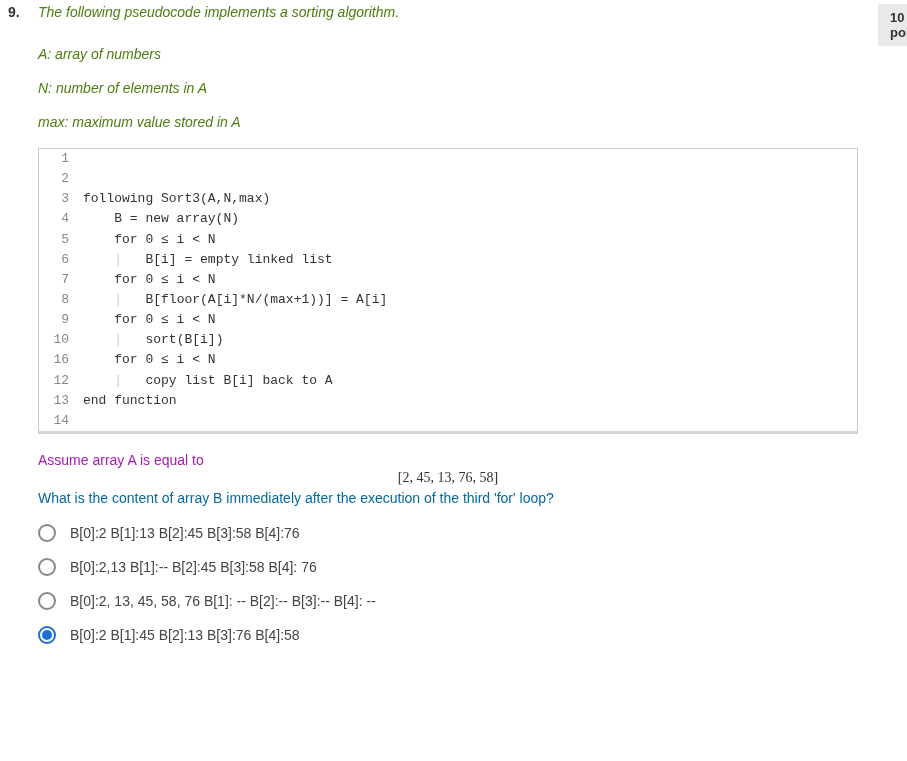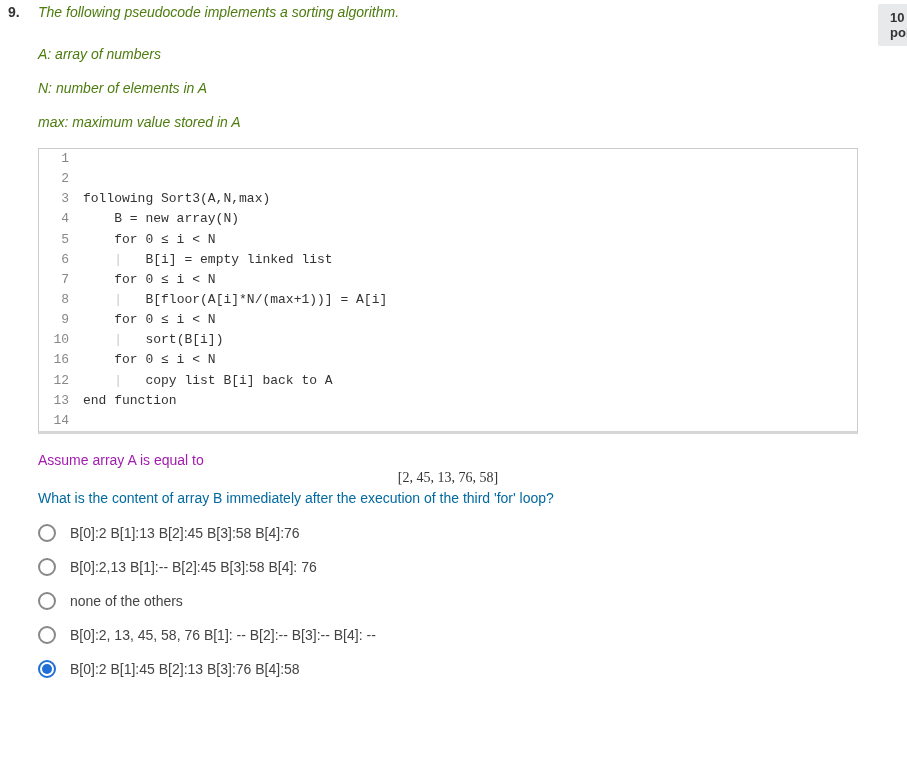--- a/index.html
+++ b/index.html
@@ -138,24 +138,20 @@
           <div class="opt">
             <span class="radio"></span>
             <span class="opt-label">B[0]:2   B[1]:13   B[2]:45   B[3]:58   B[4]:76</span>
           </div>
           <div class="opt">
             <span class="radio"></span>
             <span class="opt-label">B[0]:2,13   B[1]:--   B[2]:45   B[3]:58   B[4]: 76</span>
           </div>
           <div class="opt">
             <span class="radio"></span>
-            <span class="opt-label">none of the others</span>
-          </div>
-          <div class="opt">
-            <span class="radio"></span>
             <span class="opt-label">B[0]:2, 13, 45, 58, 76   B[1]: --   B[2]:--   B[3]:--   B[4]: --</span>
           </div>
           <div class="opt">
             <span class="radio selected"></span>
             <span class="opt-label">B[0]:2   B[1]:45   B[2]:13   B[3]:76   B[4]:58</span>
           </div>
         </div>
     </div>
     <div class="points-badge">10 points</div>
   </div>

